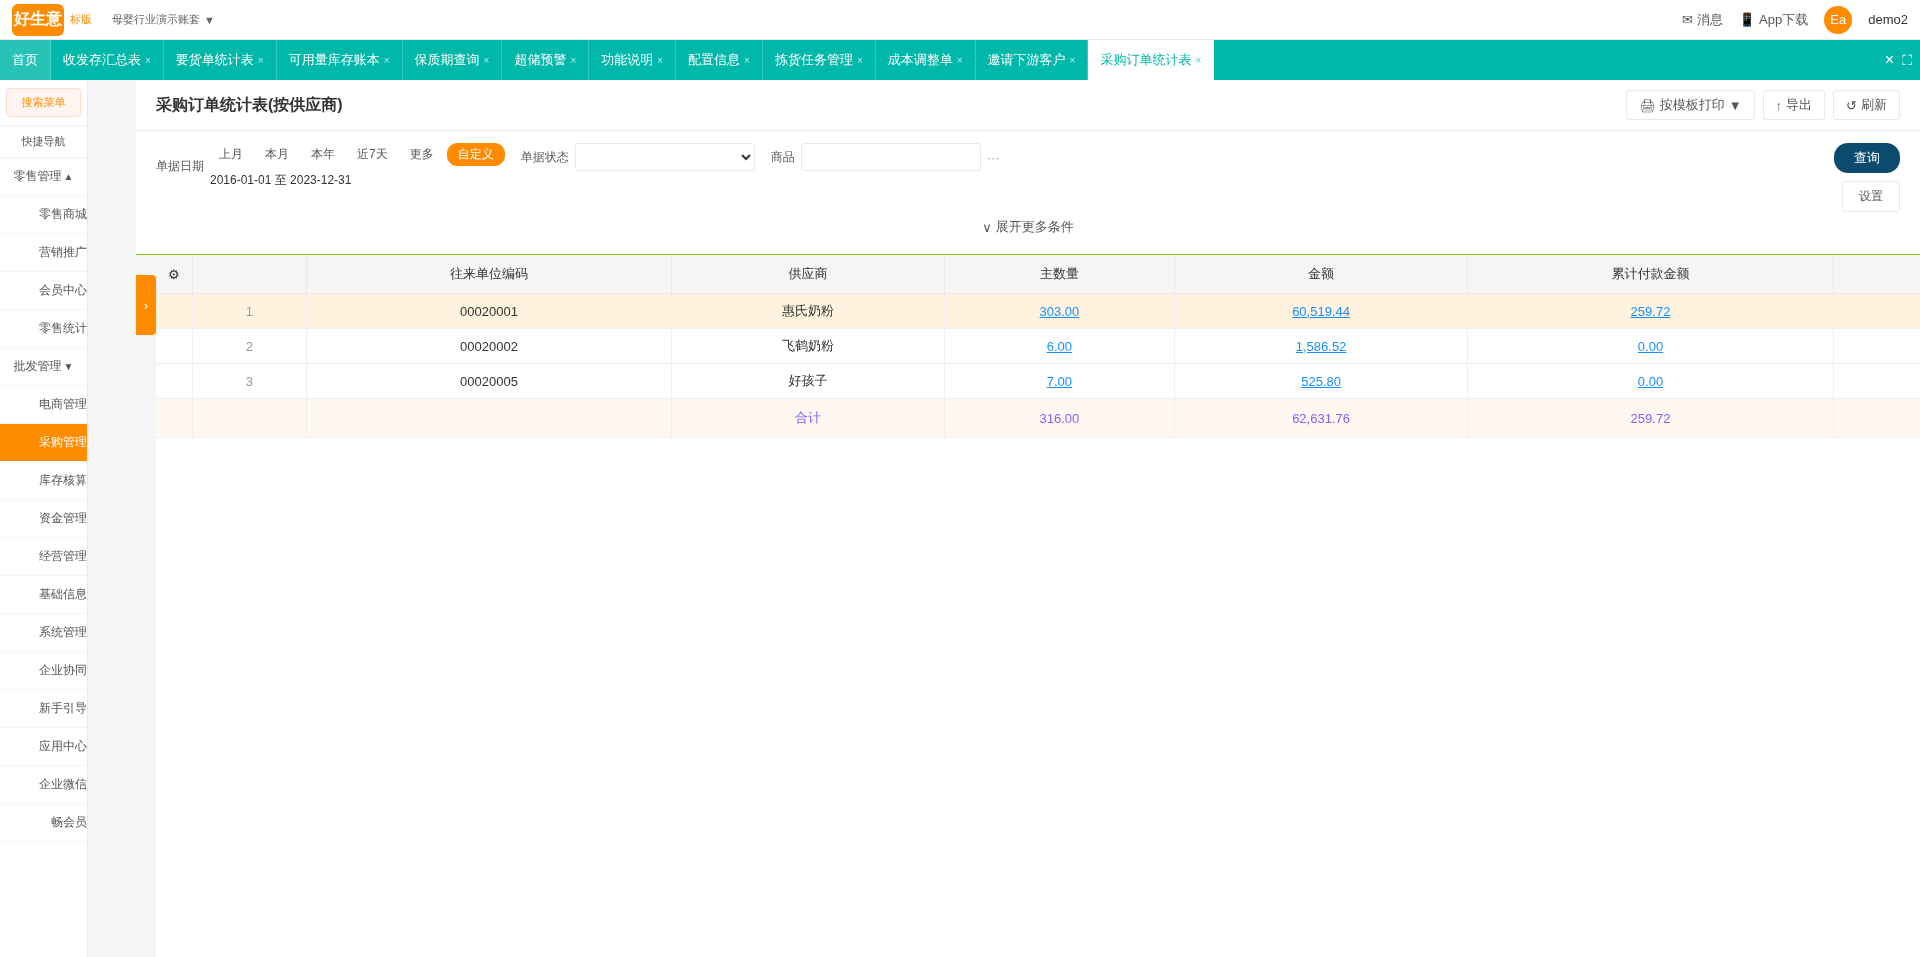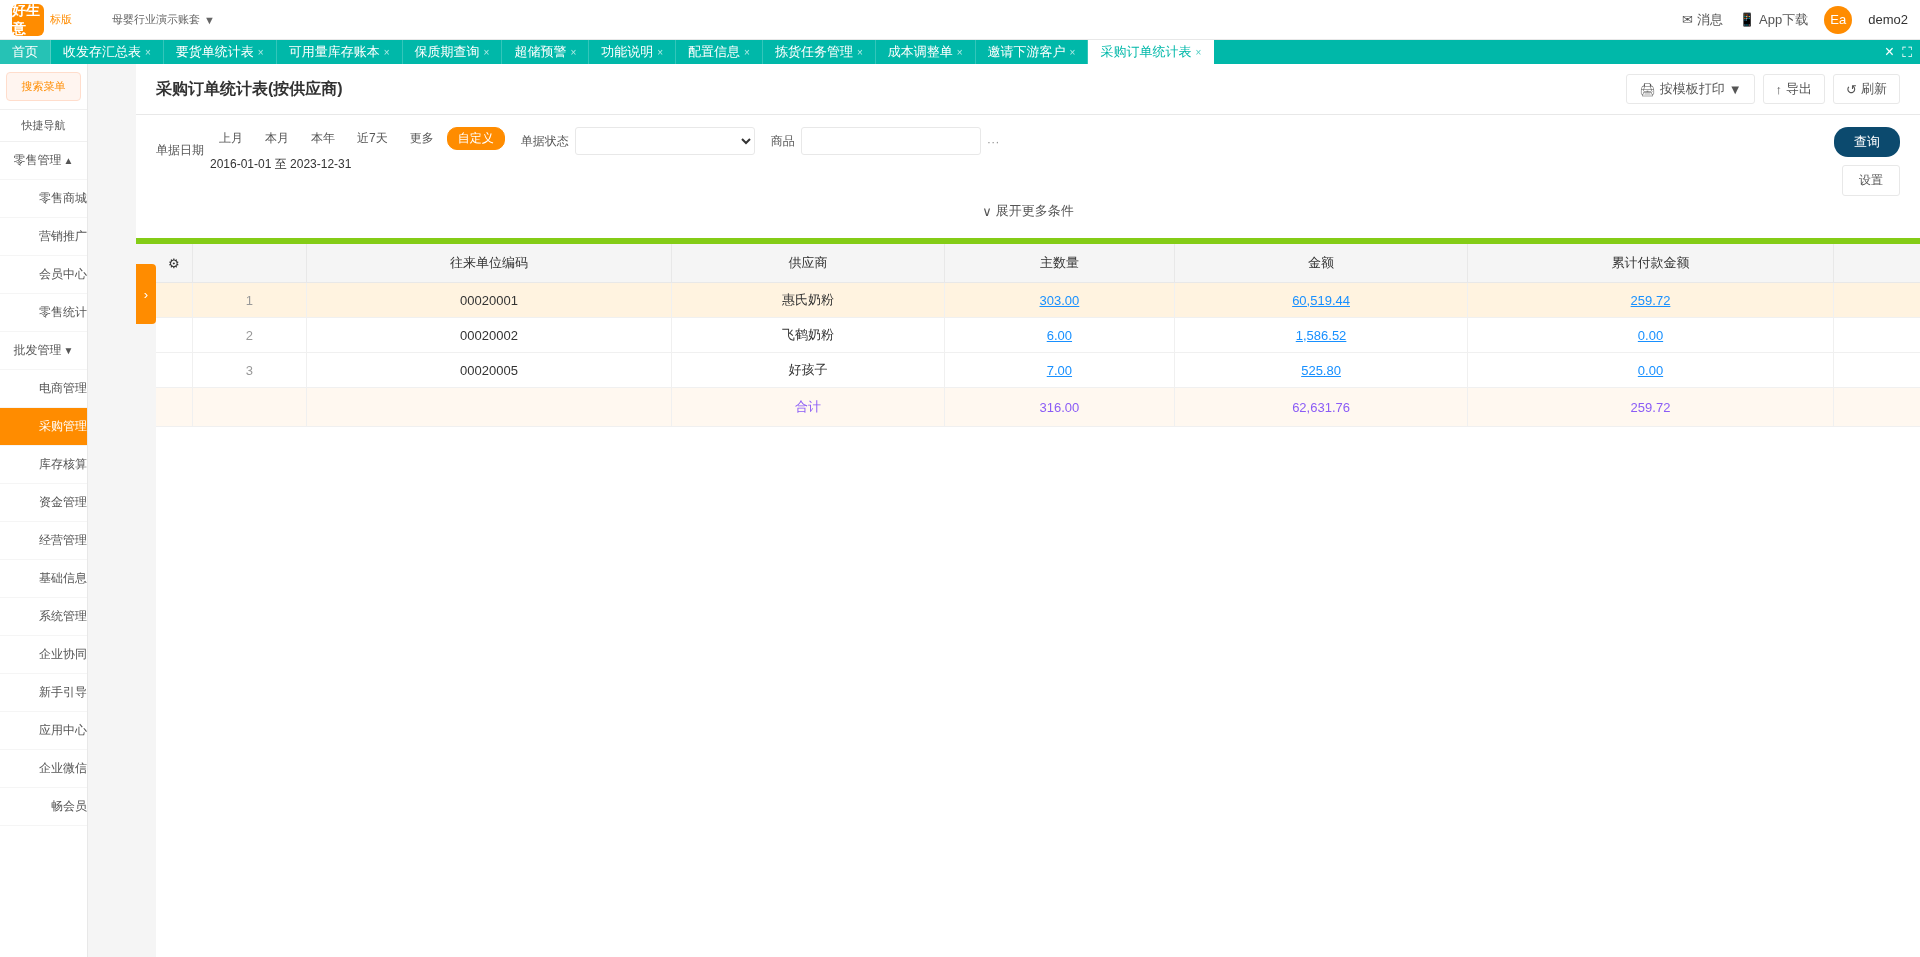--- a/index.html
+++ b/index.html
@@ -5,36 +5,36 @@
     * { box-sizing: border-box; margin: 0; padding: 0; font-family: 'Microsoft YaHei', sans-serif; font-size: 13px; }
     body { display: flex; flex-direction: column; height: 957px; overflow: hidden; background: #f5f5f5; }
 
     
     .top-bar {
       display: flex; align-items: center; height: 40px;
       background: #fff; border-bottom: 1px solid #e8e8e8;
       padding: 0 12px; flex-shrink: 0;
     }
     .logo-area { display: flex; align-items: center; gap: 6px; width: 88px; }
-    .logo-icon { width: 32px; height: 32px; background: #ff8c00; border-radius: 6px;
-      display: flex; align-items: center; justify-content: center; color: #fff; font-size: 14px; font-weight: bold; }
+    .logo-icon { width: 52px; height: 32px; background: #ff8c00; border-radius: 6px;
+      display: flex; align-items: center; justify-content: center; color: #fff; font-size: 16px; font-weight: bold; }
     .logo-text { font-size: 11px; color: #ff8c00; line-height: 1.2; }
     .workspace-selector { display: flex; align-items: center; gap: 4px; margin-left: 12px;
       font-size: 12px; color: #333; cursor: pointer; }
     .workspace-selector span { color: #666; font-size: 11px; }
     .top-bar-right { margin-left: auto; display: flex; align-items: center; gap: 16px; }
     .top-bar-right .msg { display: flex; align-items: center; gap: 4px; color: #555; cursor: pointer; }
     .top-bar-right .app { display: flex; align-items: center; gap: 4px; color: #555; cursor: pointer; }
     .avatar { width: 28px; height: 28px; border-radius: 50%; background: #ff8c00;
       display: flex; align-items: center; justify-content: center; color: #fff; font-size: 11px; }
     .username { color: #333; cursor: pointer; }
 
     
     .nav-tabs {
-      display: flex; align-items: center; height: 24px;
+      display: flex; align-items: center; height: 40px;
       background: #00b8a9; flex-shrink: 0; overflow: hidden;
     }
     .nav-tab {
       display: flex; align-items: center; gap: 4px;
       padding: 0 12px; height: 100%; color: #fff; font-size: 12px;
       cursor: pointer; white-space: nowrap; border-right: 1px solid rgba(255,255,255,0.2);
       flex-shrink: 0;
     }
     .nav-tab.active { background: #fff; color: #00b8a9; }
     .nav-tab .close-x { font-size: 10px; color: inherit; opacity: 0.7; }
@@ -70,21 +70,21 @@
     .page-title { font-size: 16px; font-weight: bold; color: #333; }
     .page-actions { display: flex; align-items: center; gap: 8px; }
     .btn-print { display: flex; align-items: center; gap: 4px; padding: 5px 12px;
       border: 1px solid #e8e8e8; border-radius: 3px; background: #fff; color: #555; cursor: pointer; font-size: 12px; }
     .btn-export { display: flex; align-items: center; gap: 4px; padding: 5px 12px;
       border: 1px solid #e8e8e8; border-radius: 3px; background: #fff; color: #555; cursor: pointer; font-size: 12px; }
     .btn-refresh { display: flex; align-items: center; gap: 4px; padding: 5px 12px;
       border: 1px solid #e8e8e8; border-radius: 3px; background: #fff; color: #555; cursor: pointer; font-size: 12px; }
 
     
-    .filter-area { background: #fff; padding: 12px 20px; border-bottom: 6px solid #84cc16; flex-shrink: 0; }
+    .filter-area { background: #fff; padding: 12px 20px; border-bottom: 1px solid #84cc16; flex-shrink: 0; }
     .filter-item { display: flex; align-items: center; gap: 6px; }
     .filter-label { color: #555; font-size: 12px; white-space: nowrap; }
     .filter-date-group { display: flex; align-items: center; gap: 4px; }
     .date-shortcut { padding: 2px 8px; border-radius: 3px; font-size: 12px; color: #555;
       cursor: pointer; border: 1px solid transparent; }
     .date-shortcut.custom { background: #ff8c00; color: #fff; border-color: #ff8c00; border-radius: 10px; padding: 2px 10px; }
     .date-range { font-size: 12px; color: #333; margin-top: 4px; }
     .filter-select { height: 28px; min-width: 180px; border: 1px solid #e8e8e8;
       border-radius: 3px; padding: 0 8px; font-size: 12px; color: #333; background: #fff; cursor: pointer; }
     .filter-input { height: 28px; min-width: 180px; border: 1px solid #e8e8e8;

